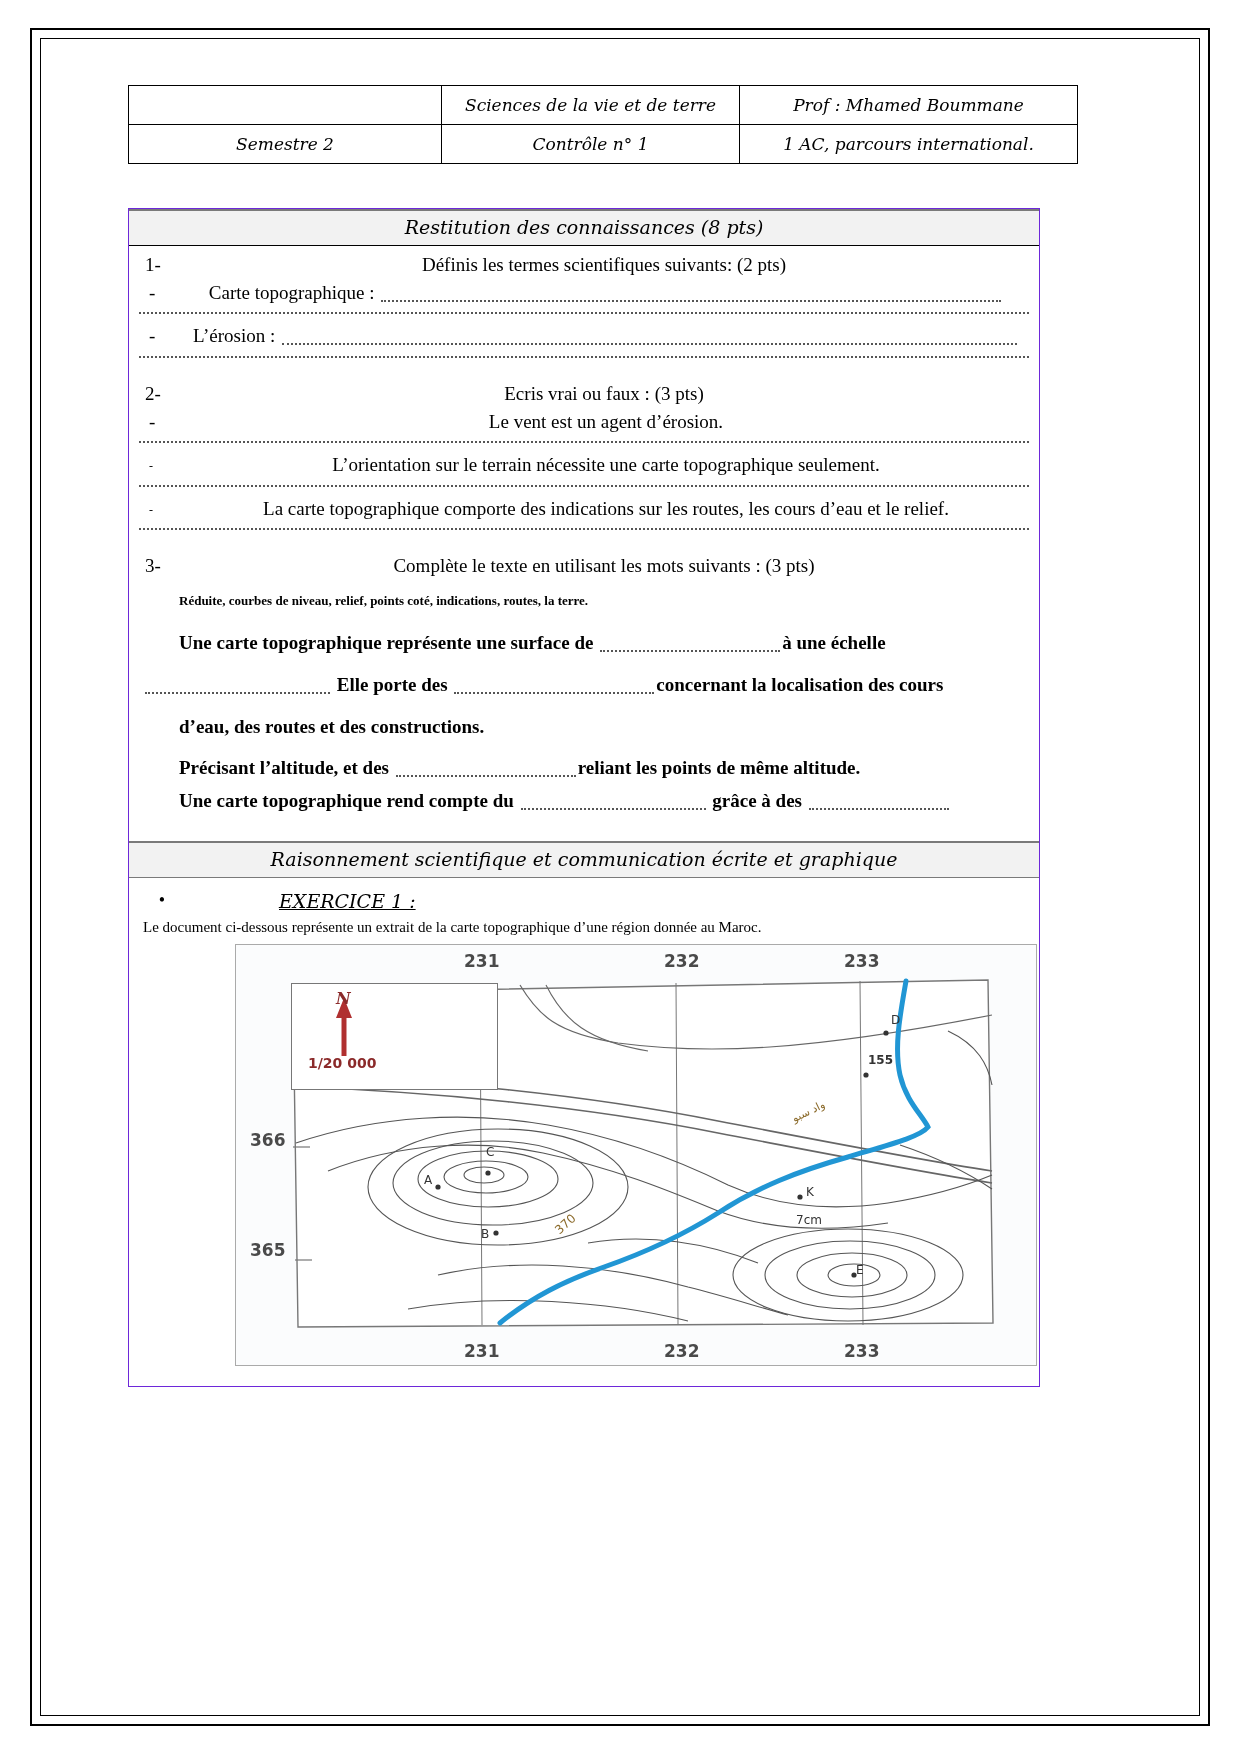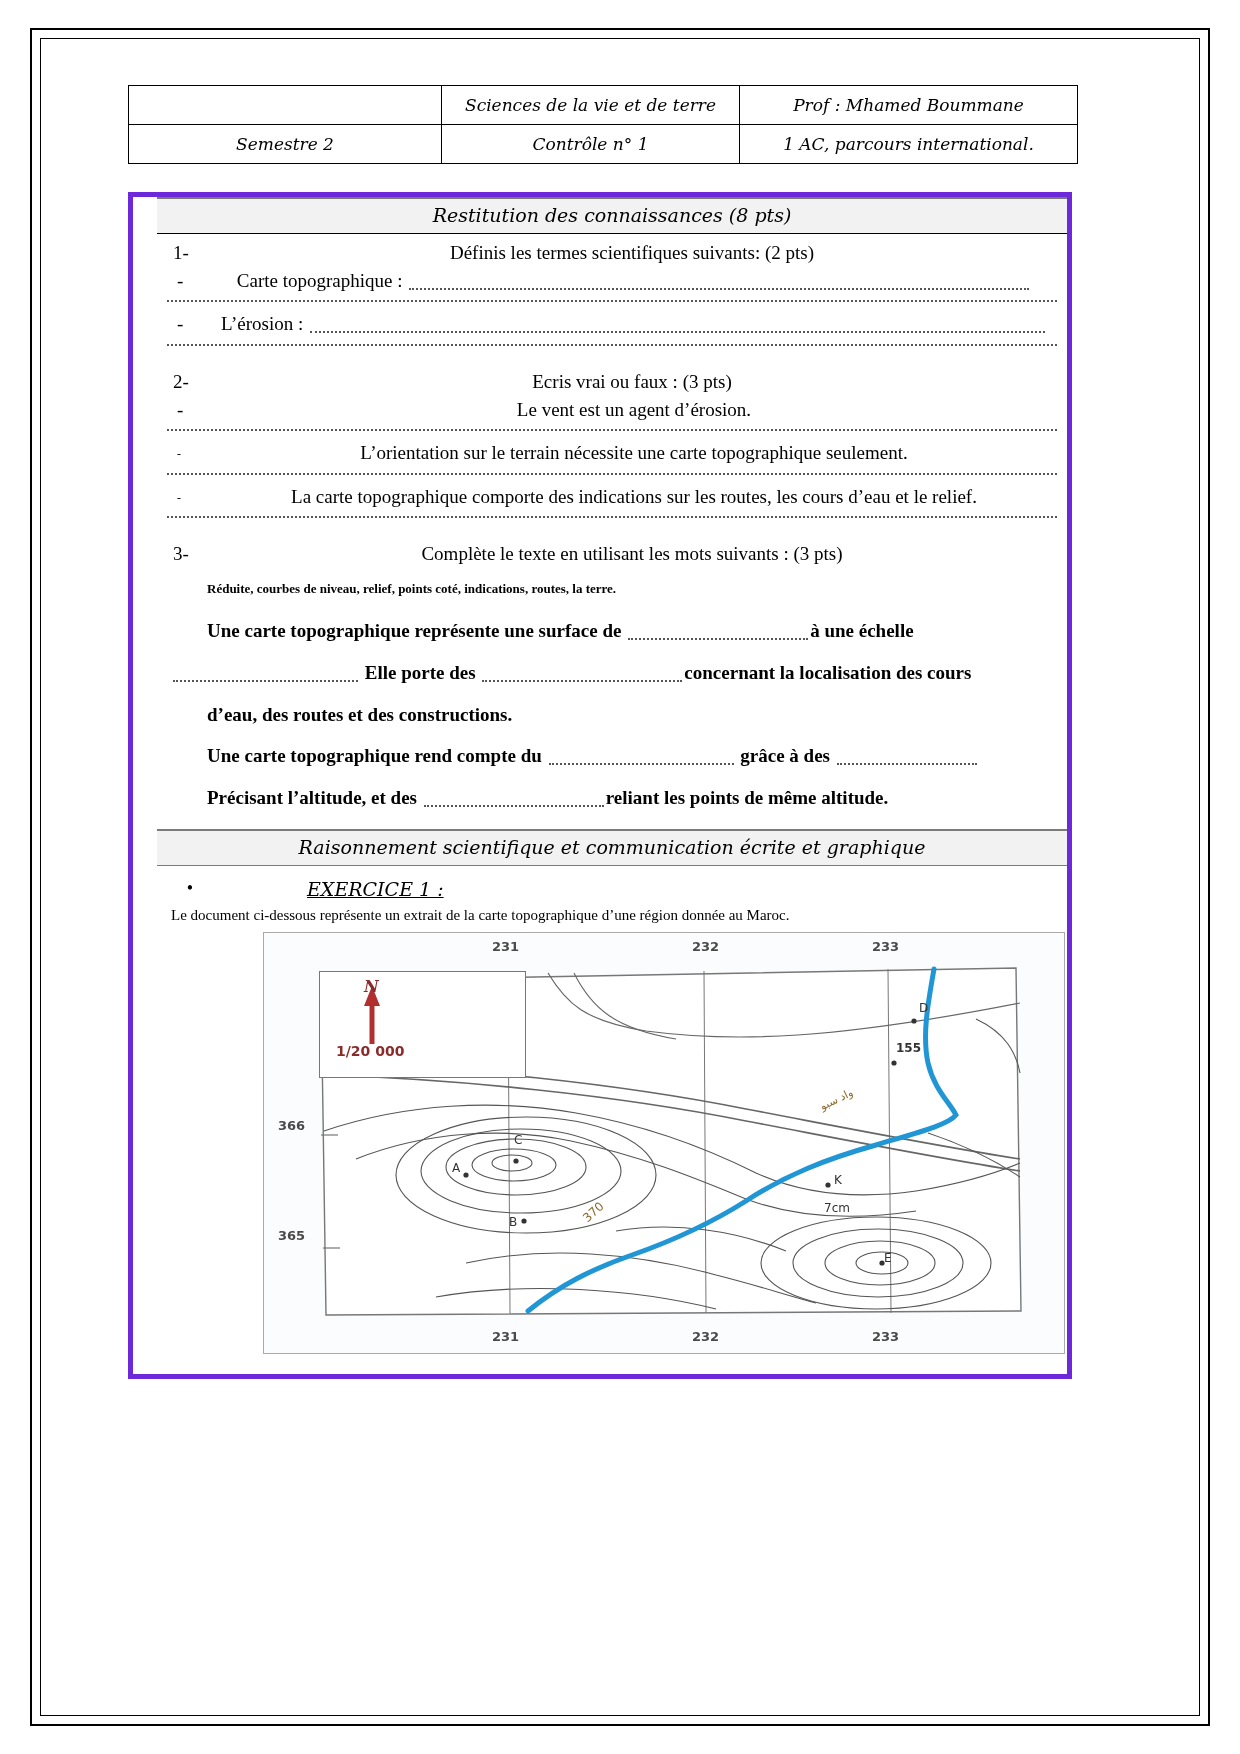--- a/index.html
+++ b/index.html
@@ -38,24 +38,23 @@
     font-size:17px;
     padding:2px 6px;
     white-space:nowrap;
   }
   td.col-a{width:300px;}
   td.col-b{width:285px;}
   td.col-c{width:325px;}
 
   
   .exam-box{
-    margin-top:28px;
-    border:5px solid #6d28d9;
+    margin-top:44px;
+    border:1px solid #6d28d9;
     width:910px;
-    padding-left:24px;
   }
   .band{
     background:#f2f2f2;
     border-bottom:1px solid #000;
     border-top:2px solid #7a7a7a;
     text-align:center;
     font-family:"DejaVu Serif", serif;
     font-style:italic;
     font-size:19px;
     padding:5px 0 7px 0;
@@ -114,21 +113,21 @@
     background:#fbfcfd;
   }
   .map-inner{
     position:absolute;left:52px;top:30px;width:710px;height:355px;
   }
   .map-svg{display:block;width:710px;height:355px;}
   .axis-label{
     position:absolute;
     font-family:"DejaVu Sans", sans-serif;
     font-weight:bold;
-    font-size:13px;
+    font-size:17px;
     color:#4a4a4a;
   }
   .legend-box{
     position:absolute;left:55px;top:38px;width:205px;height:105px;
     border:1px solid #777;background:#fff;
   }
   .north-letter{
     position:absolute;left:100px;top:44px;
     font-family:"DejaVu Serif", serif;font-style:italic;font-weight:bold;
     font-size:16px;color:#8b2a2a;
@@ -232,26 +231,26 @@
       <div class="fill-line">
         <span>Une carte topographique représente une surface de </span><span class="dots inline" style="width:180px"></span><span>à une échelle</span>
       </div>
 
       <div class="fill-line" style="margin-left:0;padding-left:4px;">
         <span class="dots inline" style="width:185px"></span><span> Elle porte des </span><span class="dots inline" style="width:200px"></span><span>concernant la localisation des cours</span>
       </div>
 
       <div class="fill-line">d’eau, des routes et des constructions.</div>
 
+      <div class="fill-line" style="margin-bottom:8px;">
+        <span>Précisant l’altitude, et des </span><span class="dots inline" style="width:180px"></span><span>reliant les points de même altitude.</span>
+      </div>
+
       <div class="fill-line">
         <span>Une carte topographique rend compte du </span><span class="dots inline" style="width:185px"></span><span> grâce à des </span><span class="dots inline" style="width:140px"></span>
-      </div>
-
-      <div class="fill-line" style="margin-bottom:8px;">
-        <span>Précisant l’altitude, et des </span><span class="dots inline" style="width:180px"></span><span>reliant les points de même altitude.</span>
       </div>
 
     </div>
 
     <div class="band second">Raisonnement scientifique et communication écrite et graphique</div>
 
     <div class="section-body">
 
       <div class="exo-line">
         <span class="bullet">•</span>

